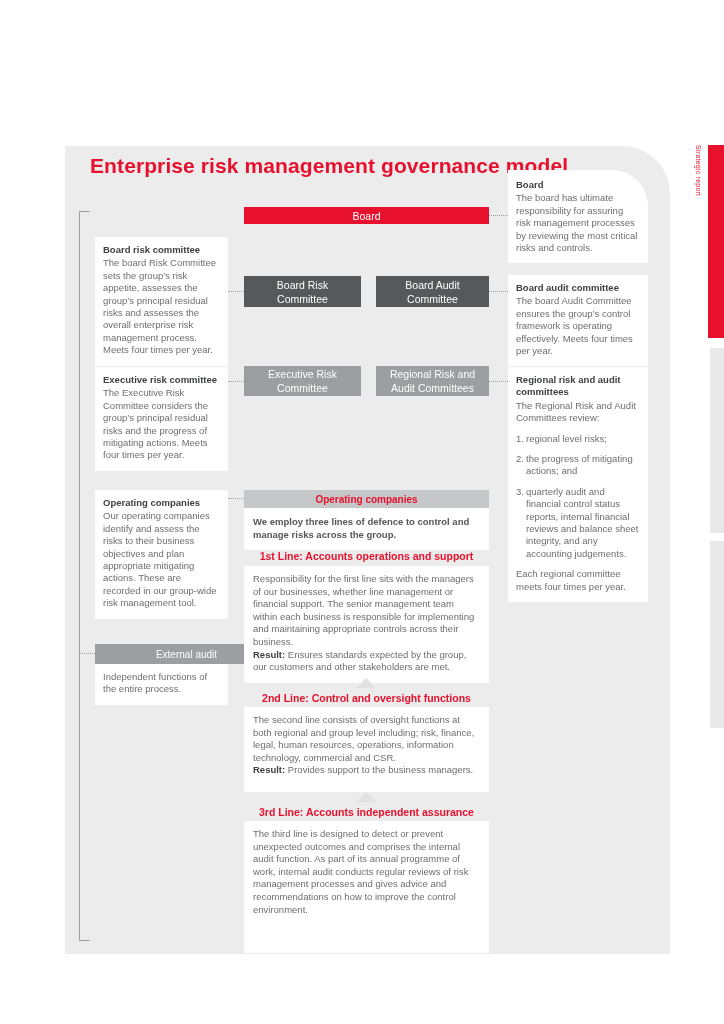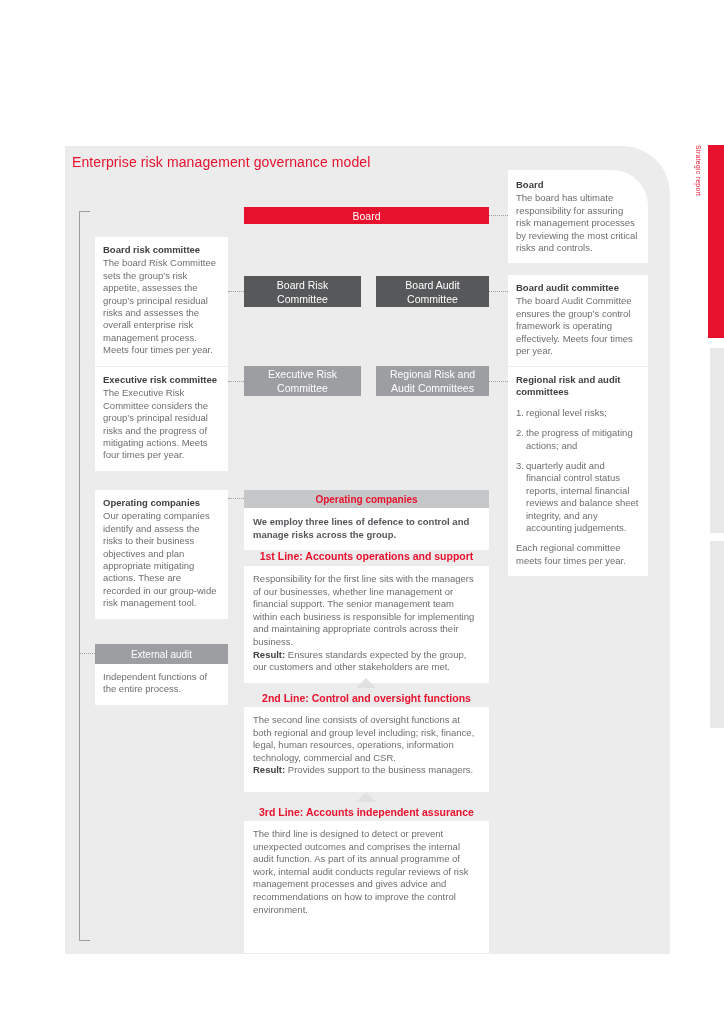--- a/index.html
+++ b/index.html
@@ -1,20 +1,20 @@
 <!DOCTYPE html>
 <html><head>
 <meta charset="utf-8">
 <style>
   html,body{margin:0;padding:0;background:#fff;}
   .page{position:relative;width:724px;height:1024px;background:#ffffff;overflow:hidden;
         font-family:"Liberation Sans", sans-serif;-webkit-font-smoothing:antialiased;}
   .panel{position:absolute;left:65px;top:146px;width:605px;height:808px;
          background:#ececec;border-top-right-radius:48px;}
-  .page-title{position:absolute;left:72px;top:154px;font-size:14px;font-weight:normal;
+  .page-title{position:absolute;left:90px;top:154px;font-size:21px;font-weight:bold;
               color:#e8112d;letter-spacing:.1px;}
   
   .line{position:absolute;background:#9c9ea1;}
   .dotted{position:absolute;border-top:1px dotted #9b9da0;height:0;}
   
   .info{position:absolute;background:#ffffff;color:#6d6e71;font-size:9.5px;
         line-height:12.4px;padding:7px 8px 9px 8px;box-sizing:border-box;}
   .info .hd{color:#3f4042;font-weight:bold;margin:0 0 1px 0;}
   
   .orgbox{position:absolute;color:#ffffff;font-size:10.5px;line-height:14px;text-align:center;
@@ -78,21 +78,21 @@
   </div>
   <div class="info" style="left:95px;top:367px;width:133px;">
     <div class="hd">Executive risk committee</div>
     <div>The Executive Risk Committee considers the group’s principal residual risks and the progress of mitigating actions. Meets four times per year.</div>
   </div>
   <div class="info" style="left:95px;top:490px;width:133px;">
     <div class="hd">Operating companies</div>
     <div>Our operating companies identify and assess the risks to their business objectives and plan appropriate mitigating actions. These are recorded in our group-wide risk management tool.</div>
   </div>
 
-  <div class="ext-head" style="left:95px;top:644px;width:133px;height:20px;">
+  <div class="ext-head" style="left:95px;top:644px;width:133px;height:20px;padding-left:25px;">
     <span>External audit</span>
   </div>
   <div class="info" style="left:95px;top:664px;width:133px;">
     <div>Independent functions of the entire process.</div>
   </div>
 
   <div class="redbar" style="left:244px;top:207px;width:245px;height:17px;">
     <span>Board</span>
   </div>
 
@@ -144,20 +144,21 @@
   <div class="info" style="left:508px;top:170px;width:140px;border-top-right-radius:36px;padding-top:9px;">
     <div class="hd">Board</div>
     <div>The board has ultimate responsibility for assuring risk management processes by reviewing the most critical risks and controls.</div>
   </div>
   <div class="info" style="left:508px;top:275px;width:140px;">
     <div class="hd">Board audit committee</div>
     <div>The board Audit Committee ensures the group’s control framework is operating effectively. Meets four times per year.</div>
   </div>
   <div class="info" style="left:508px;top:367px;width:140px;">
     <div class="hd">Regional risk and audit committees</div>
+    <div>The Regional Risk and Audit Committees review:</div>
     <div class="rlist">
       <div class="ritem">
         <span class="n">1.</span>
         <span>regional level risks;</span>
       </div>
       <div class="ritem">
         <span class="n">2.</span>
         <span>the progress of mitigating actions; and</span>
       </div>
       <div class="ritem">

